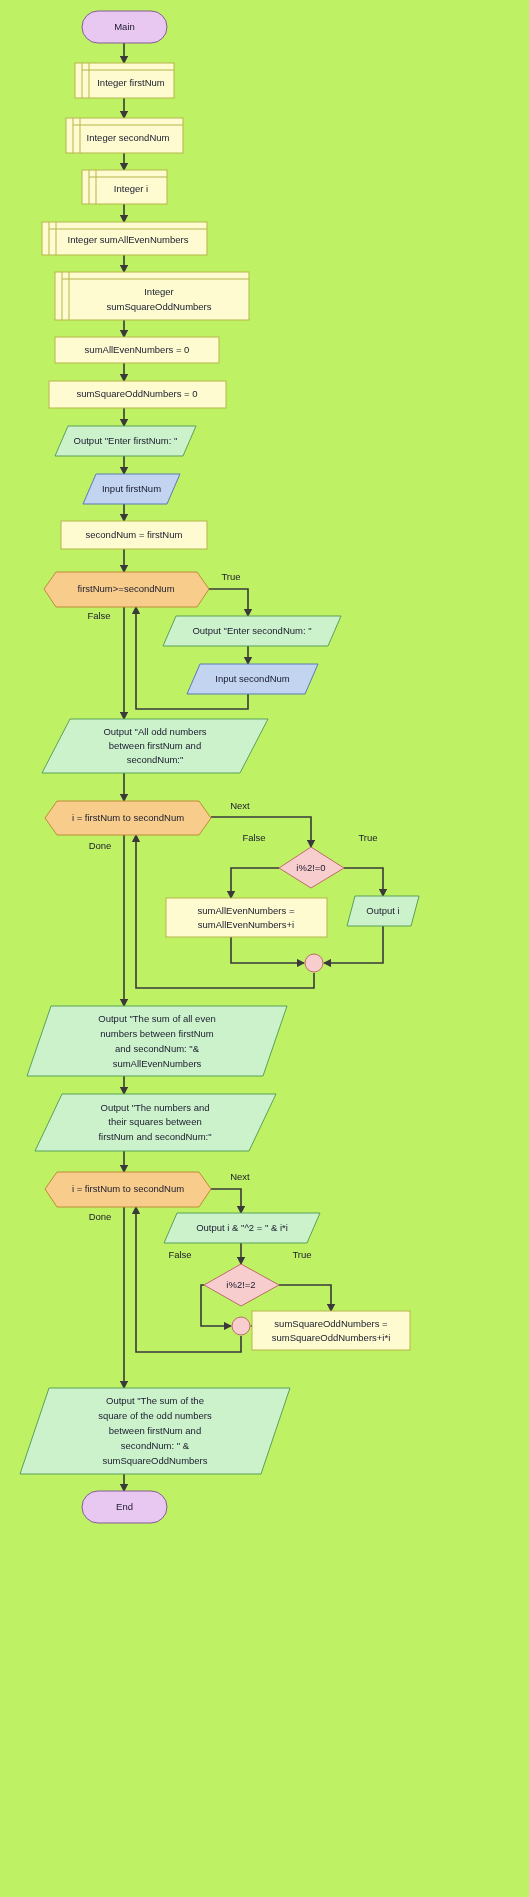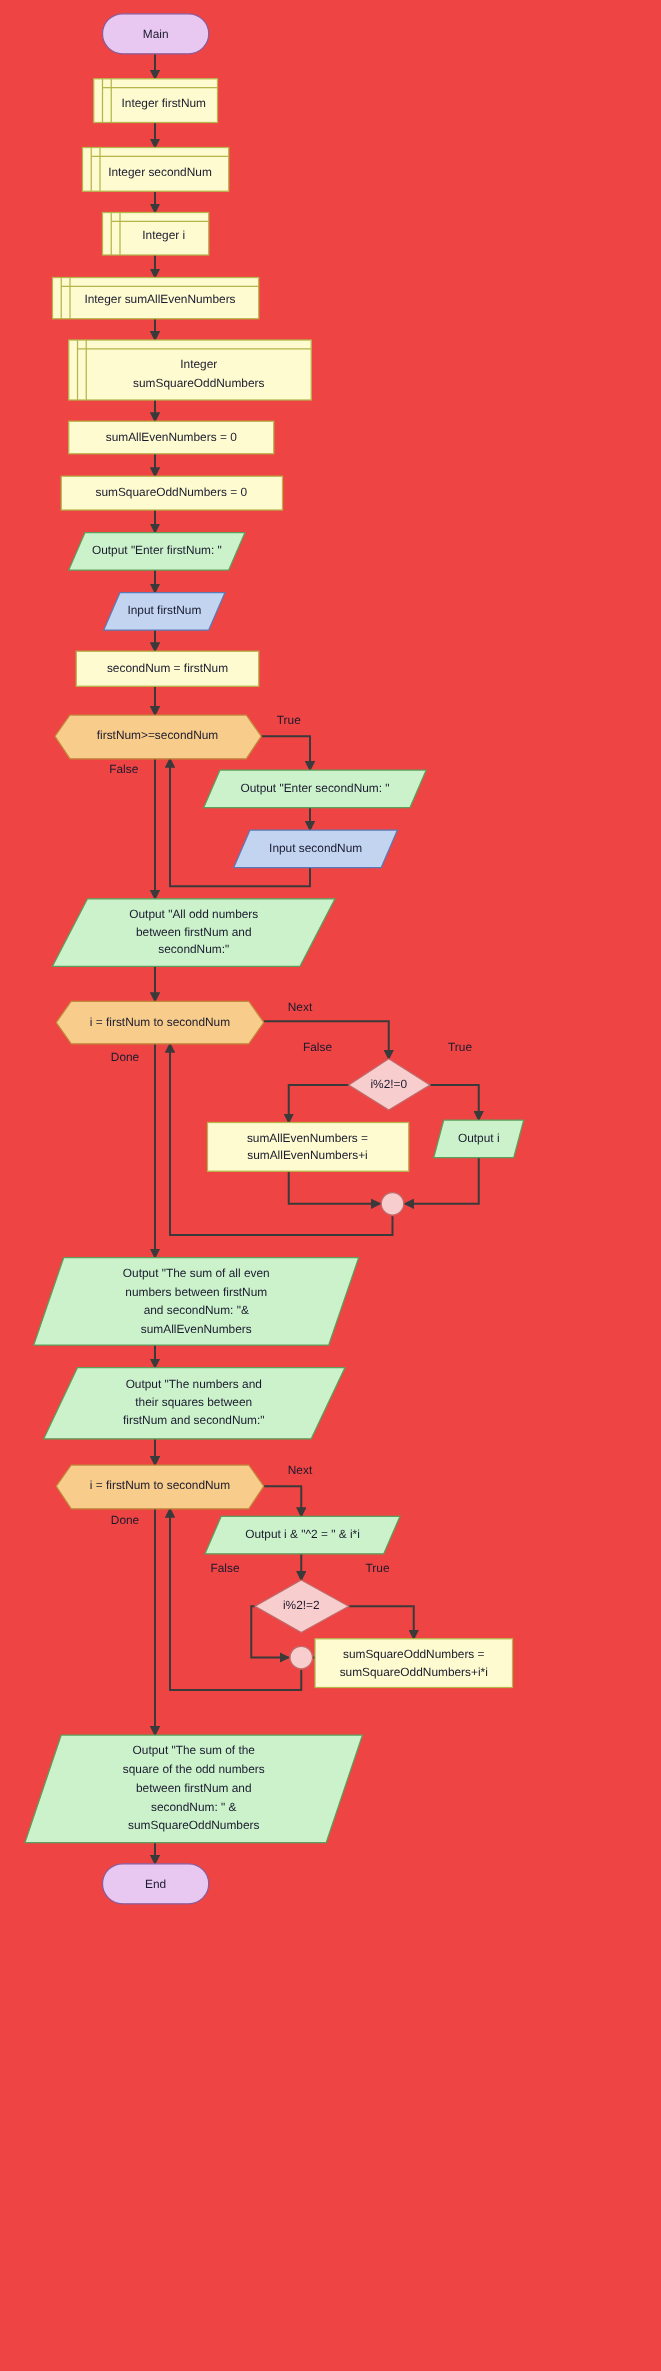--- a/index.html
+++ b/index.html
@@ -7,21 +7,21 @@
     padding: 0;
     background: #ffffff;
   }
   body {
     font-family: "Liberation Sans", sans-serif;
   }
   #flowchart-root {
     position: relative;
     width: 529px;
     height: 1897px;
-    background: #ef4444;
+    background: #bef264;
     overflow: hidden;
   }
   svg.fc {
     position: absolute;
     top: 0; left: 0;
     width: 529px;
     height: 1897px;
   }
   .node-text {
     font-family: "Liberation Sans", sans-serif;

